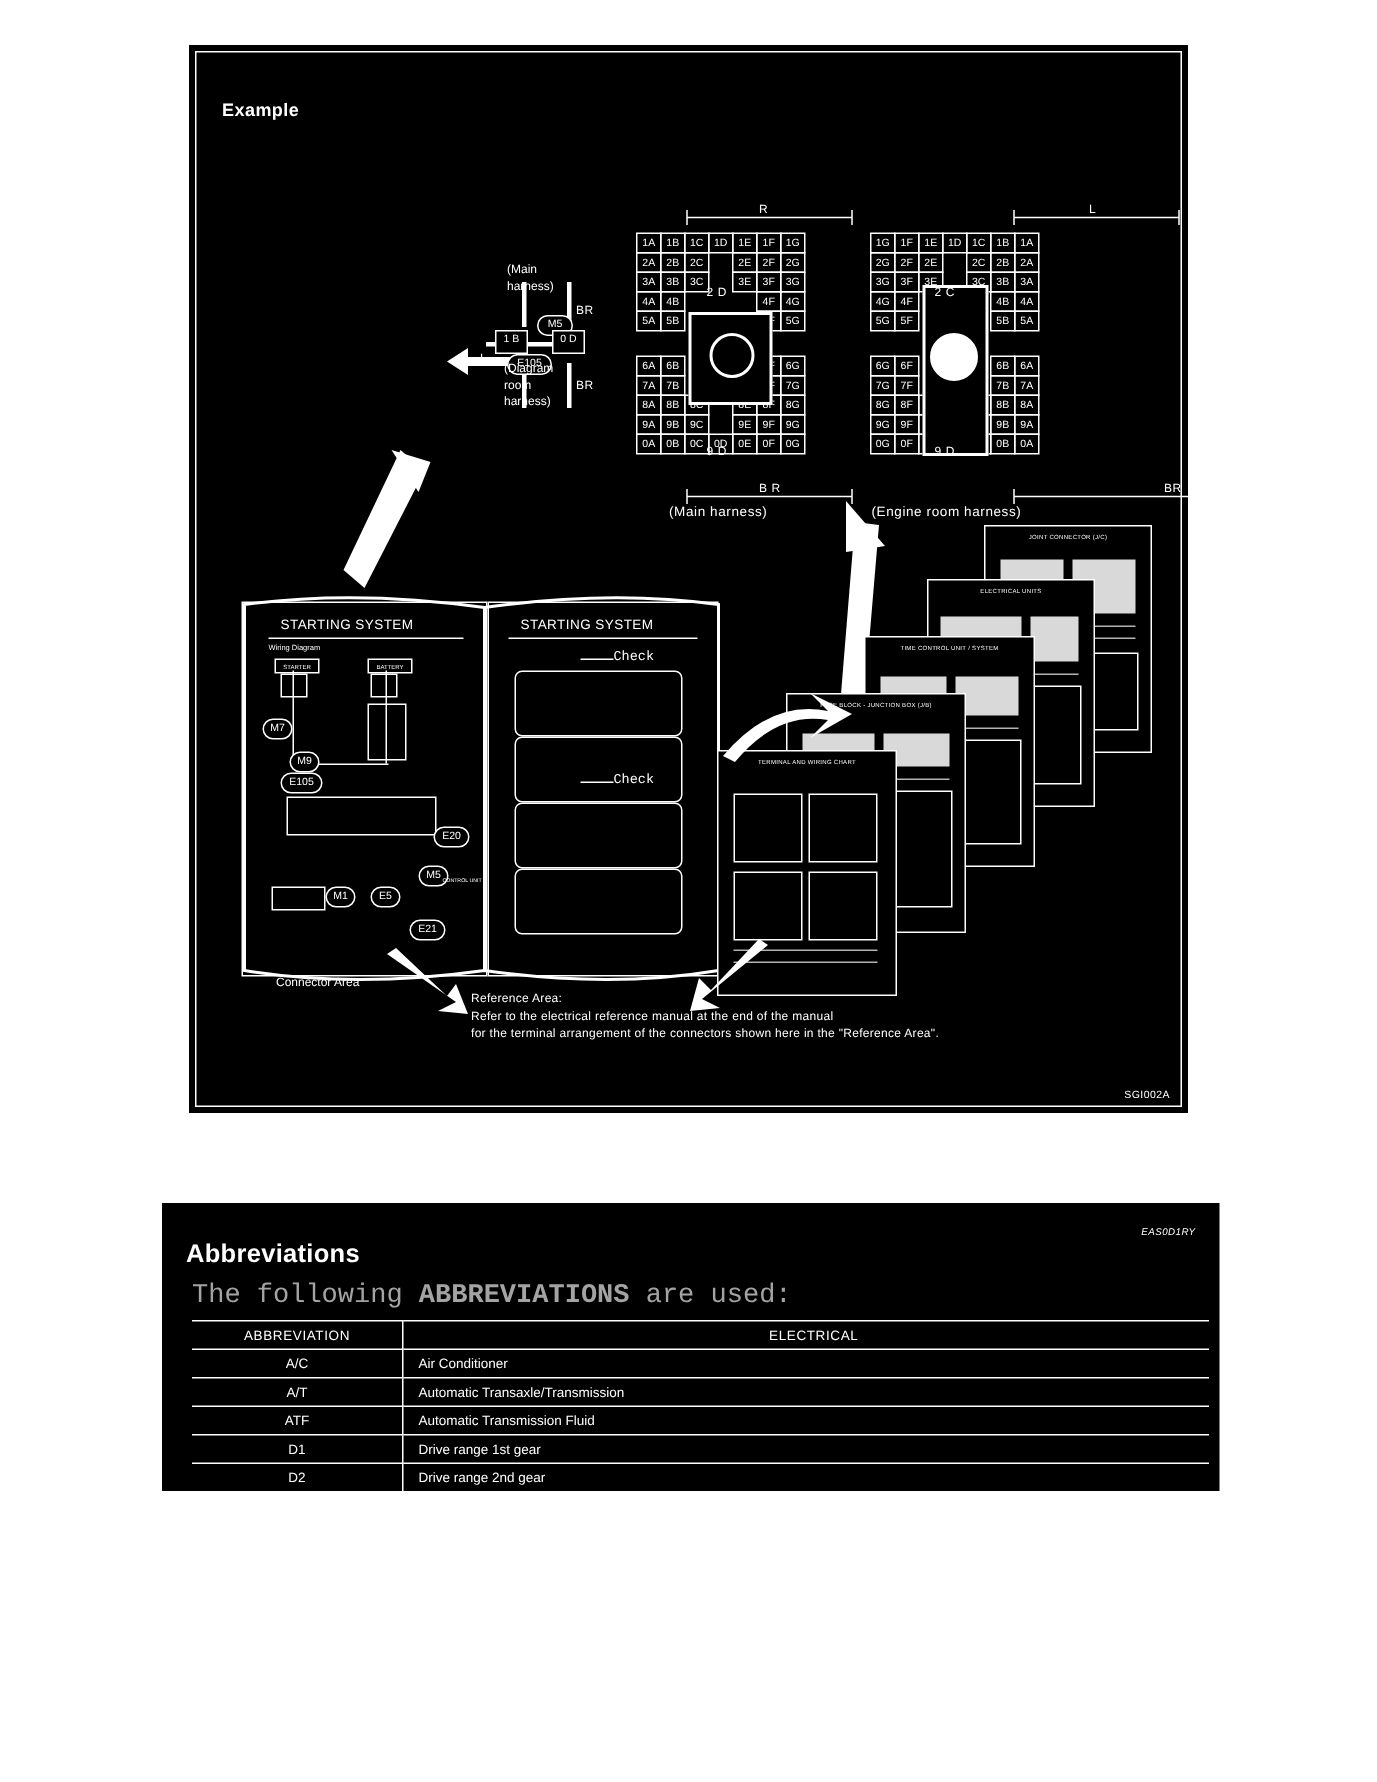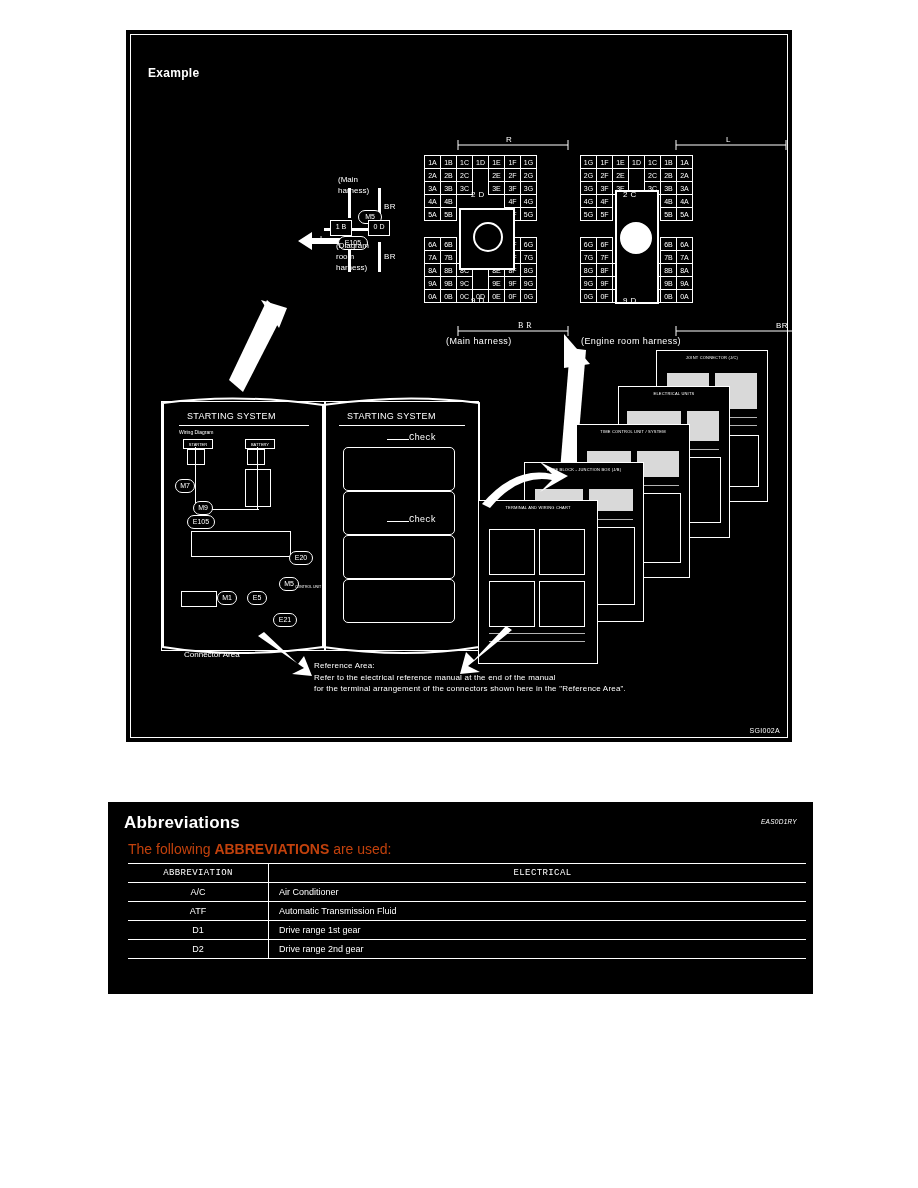--- a/index.html
+++ b/index.html
@@ -67,29 +67,29 @@
   .sheet .bx{position:absolute;border:1px solid #fff;}
 
   .bigarrow{position:absolute;}
   #reftext{position:absolute;left:188px;top:630px;color:#fff;font-size:8px;line-height:11.5px;letter-spacing:.2px;}
   #connarea{position:absolute;left:58px;top:620px;color:#fff;font-size:8px;}
   #figcode{position:absolute;right:12px;bottom:8px;color:#fff;font-size:7px;letter-spacing:.3px;}
 
   
   #abbr{
     position:absolute;left:108px;top:802px;width:705px;height:192px;background:#000;
-    box-sizing:border-box;padding:11px 16px;
+    box-sizing:border-box;padding:24px 16px;
   }
   #abbr h2{margin:0;color:#fff;font-size:17px;font-weight:bold;letter-spacing:.2px;}
   #abbr .code{position:absolute;right:16px;top:16px;color:#fff;font-size:6.5px;font-style:italic;letter-spacing:.3px;}
-  #abbr .lede{color:#c2410c;font-size:14px;margin:8px 0 6px 4px;}
+  #abbr .lede{color:#a3a3a3;font-size:18px;margin:8px 0 6px 4px;font-family:Liberation Mono, monospace;}
   #abbr .lede b{font-weight:bold;}
   table{border-collapse:collapse;width:678px;margin-left:4px;}
   th,td{color:#fff;font-size:9px;padding:4px 0;}
-  th{font-weight:normal;letter-spacing:.4px;font-family:Liberation Mono, monospace;}
+  th{font-weight:normal;letter-spacing:.4px;}
   .cabb{width:140px;text-align:center;border-right:1px solid #fff;}
   .cdesc{padding-left:10px;text-align:left;}
   thead th{border-top:1px solid #fff;border-bottom:1px solid #fff;}
   tbody td{border-bottom:1px solid #fff;}
   th.cdesc{text-align:center;}
 </style>
 </head>
 <body>
 
 <div id="figure">
@@ -104,21 +104,21 @@
   <div class="tinylabel" style="left:380px;top:105px;">R</div>
 
   <svg style="position:absolute;left:548px;top:108px;" width="120" height="16">
     <path d="M2,2 L2,12 M2,7 L112,7 M112,2 L112,12" stroke="#fff" stroke-width="1" fill="none"></path>
   </svg>
   <div class="tinylabel" style="left:600px;top:105px;">L</div>
 
   <svg style="position:absolute;left:330px;top:294px;" width="120" height="16">
     <path d="M2,2 L2,12 M2,7 L112,7 M112,2 L112,12" stroke="#fff" stroke-width="1" fill="none"></path>
   </svg>
-  <div class="tinylabel" style="left:392px;top:291px;font-family:Liberation Serif, serif;">B R</div>
+  <div class="tinylabel" style="left:380px;top:291px;">B R</div>
 
   <svg style="position:absolute;left:548px;top:294px;" width="130" height="16">
     <path d="M2,2 L2,12 M2,7 L122,7 M122,2 L122,12" stroke="#fff" stroke-width="1" fill="none"></path>
   </svg>
   <div class="tinylabel" style="left:650px;top:291px;">BR</div>
 
   <div class="smjgrid" id="smj-main-top" style="left:299px;top:126px;">
       <div class="cellrow">
         <div class="cell">1A</div>
         <div class="cell">1B</div>
@@ -477,20 +477,24 @@
         <th class="cabb">ABBREVIATION</th>
         <th class="cdesc">ELECTRICAL</th>
       </tr>
     </thead>
     <tbody id="abbr-body">
         <tr>
           <td class="cabb">A/C</td>
           <td class="cdesc">Air Conditioner</td>
         </tr>
         <tr>
+          <td class="cabb">A/T</td>
+          <td class="cdesc">Automatic Transaxle/Transmission</td>
+        </tr>
+        <tr>
           <td class="cabb">ATF</td>
           <td class="cdesc">Automatic Transmission Fluid</td>
         </tr>
         <tr>
           <td class="cabb">D1</td>
           <td class="cdesc">Drive range 1st gear</td>
         </tr>
         <tr>
           <td class="cabb">D2</td>
           <td class="cdesc">Drive range 2nd gear</td>

